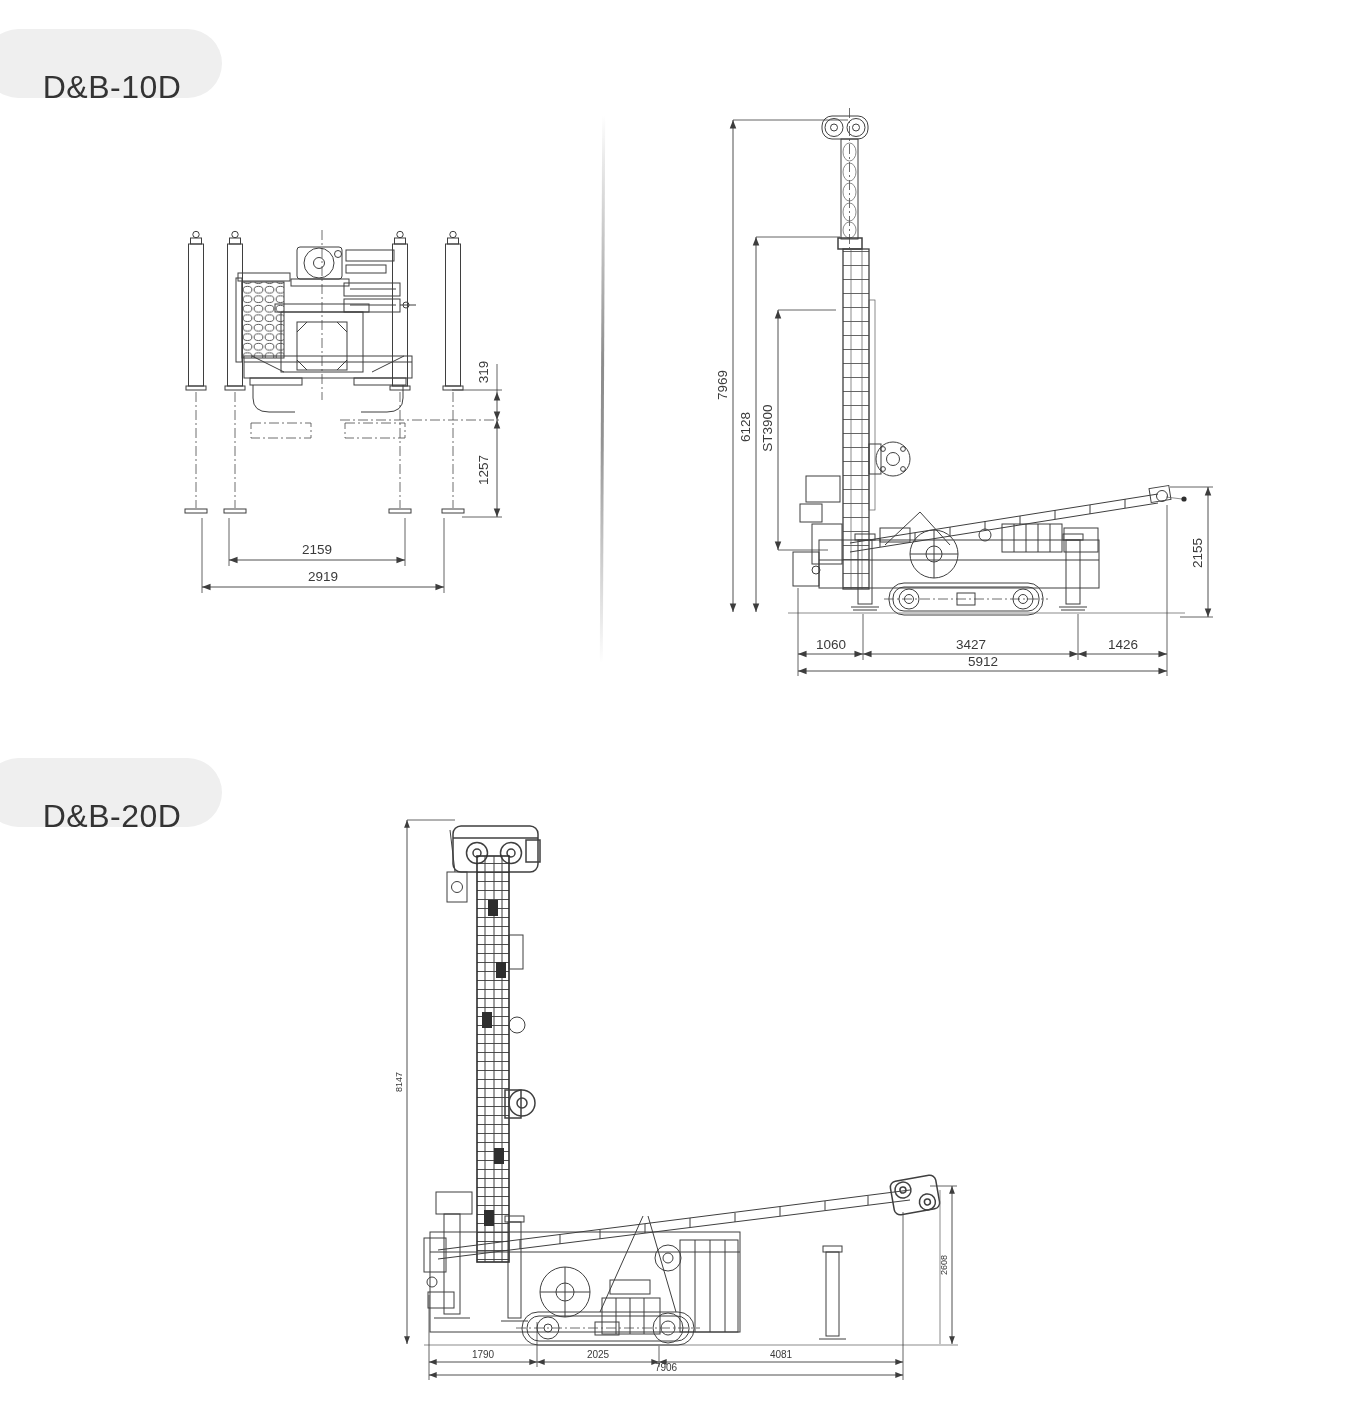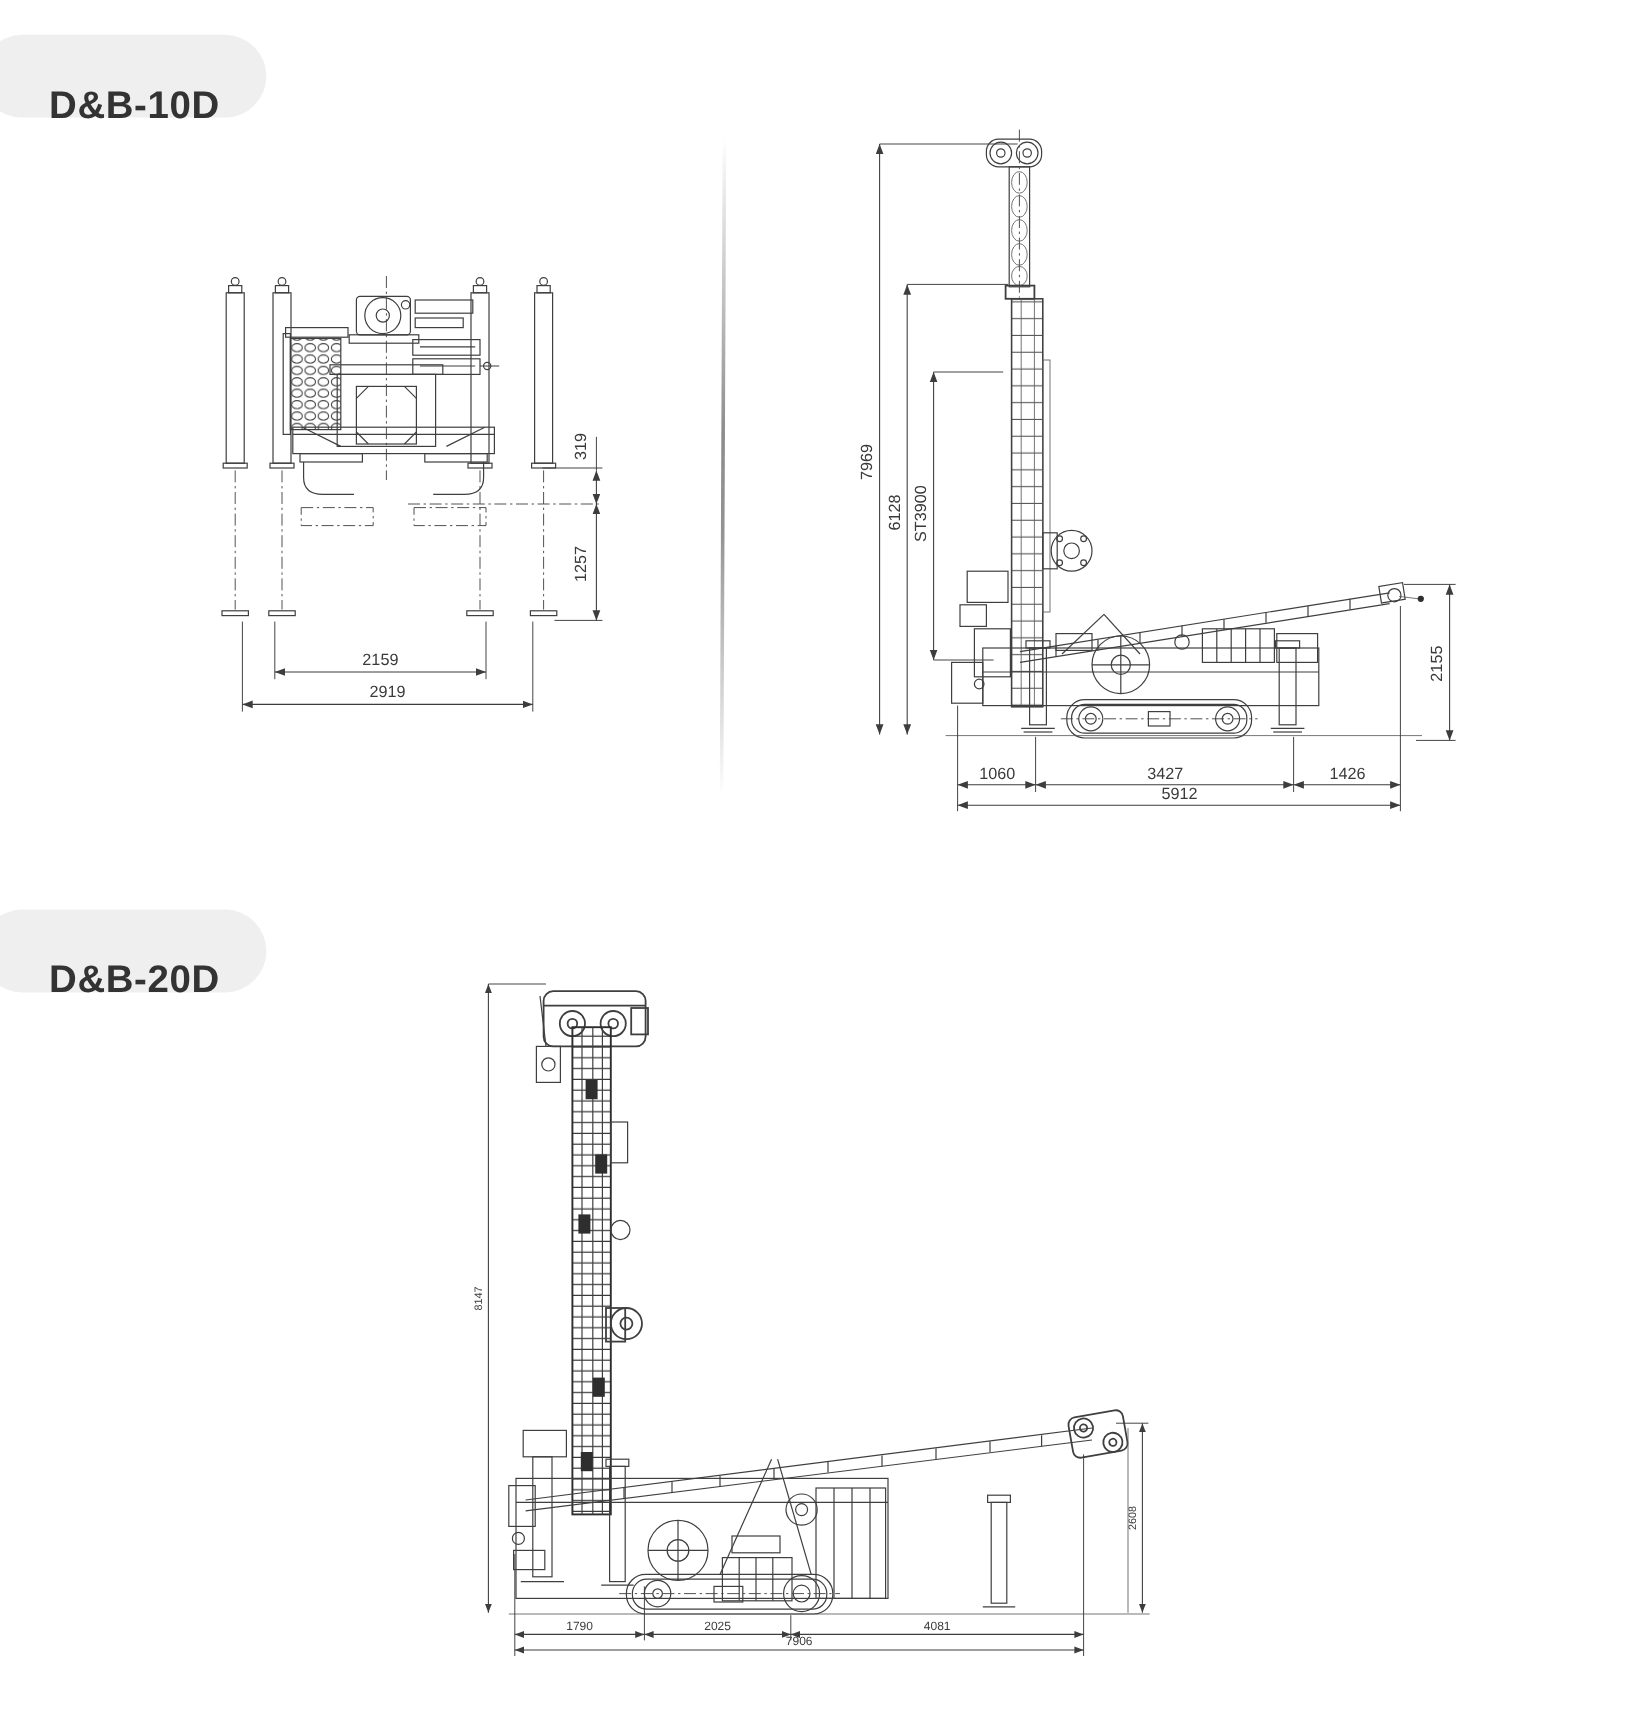--- a/index.html
+++ b/index.html
@@ -1,21 +1,21 @@
 <!DOCTYPE html>
 <html><head>
 <meta charset="utf-8">
 <style>
   html,body{margin:0;padding:0;background:#ffffff;}
   .sheet{position:relative;width:1360px;height:1424px;background:#ffffff;overflow:hidden;
          font-family:"Liberation Sans",sans-serif;}
   .model-pill{position:absolute;left:-16px;width:238px;height:69px;background:#efefef;
               border-radius:34.5px;display:flex;align-items:center;justify-content:center;
               padding-left:18px;box-sizing:border-box;}
-  .model-pill span{font-size:32px;font-weight:bold;color:#333333;letter-spacing:0.5px;margin-top:48px;}
+  .model-pill span{font-size:32px;font-weight:normal;color:#333333;letter-spacing:0.5px;margin-top:48px;}
   .pill-10{top:29px;}
   .pill-20{top:758px;}
   .divider{position:absolute;left:601px;top:115px;width:3px;height:548px;
            background:linear-gradient(to bottom,rgba(190,190,190,0) 0%,rgba(120,120,120,0.85) 45%,
                       rgba(120,120,120,0.8) 60%,rgba(190,190,190,0) 100%);
            transform:rotate(0.25deg);}
   svg{position:absolute;}
   .svg-a{left:170px;top:218px;}
   .svg-b{left:700px;top:98px;}
   .svg-c{left:380px;top:788px;}

